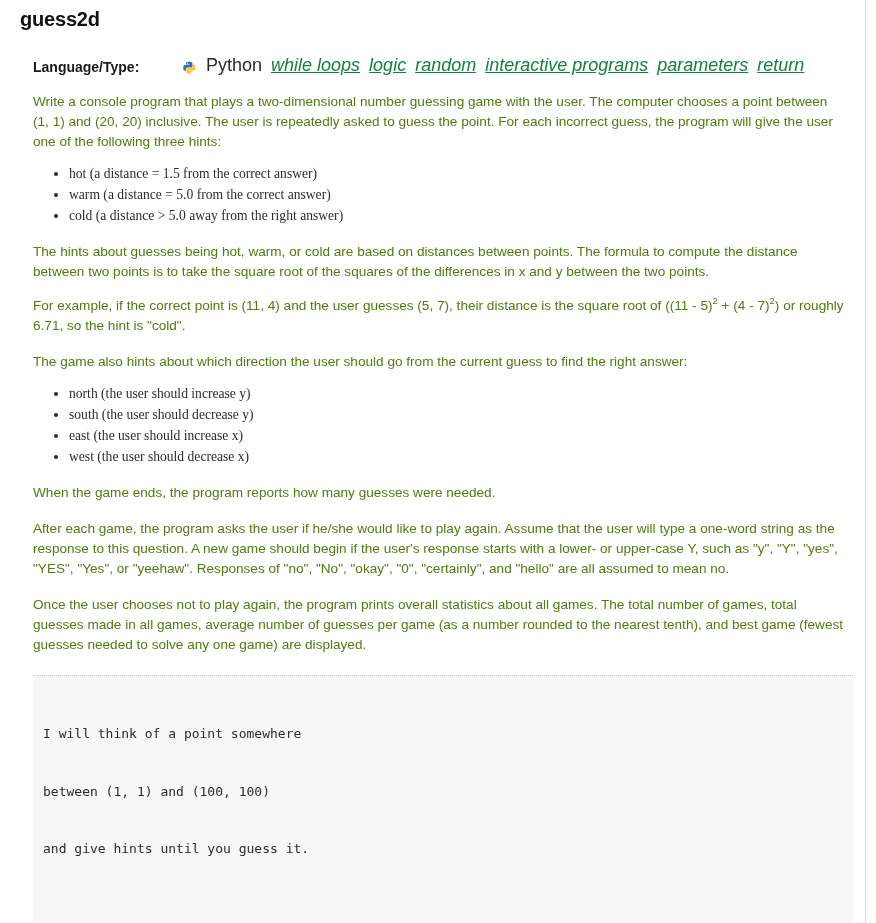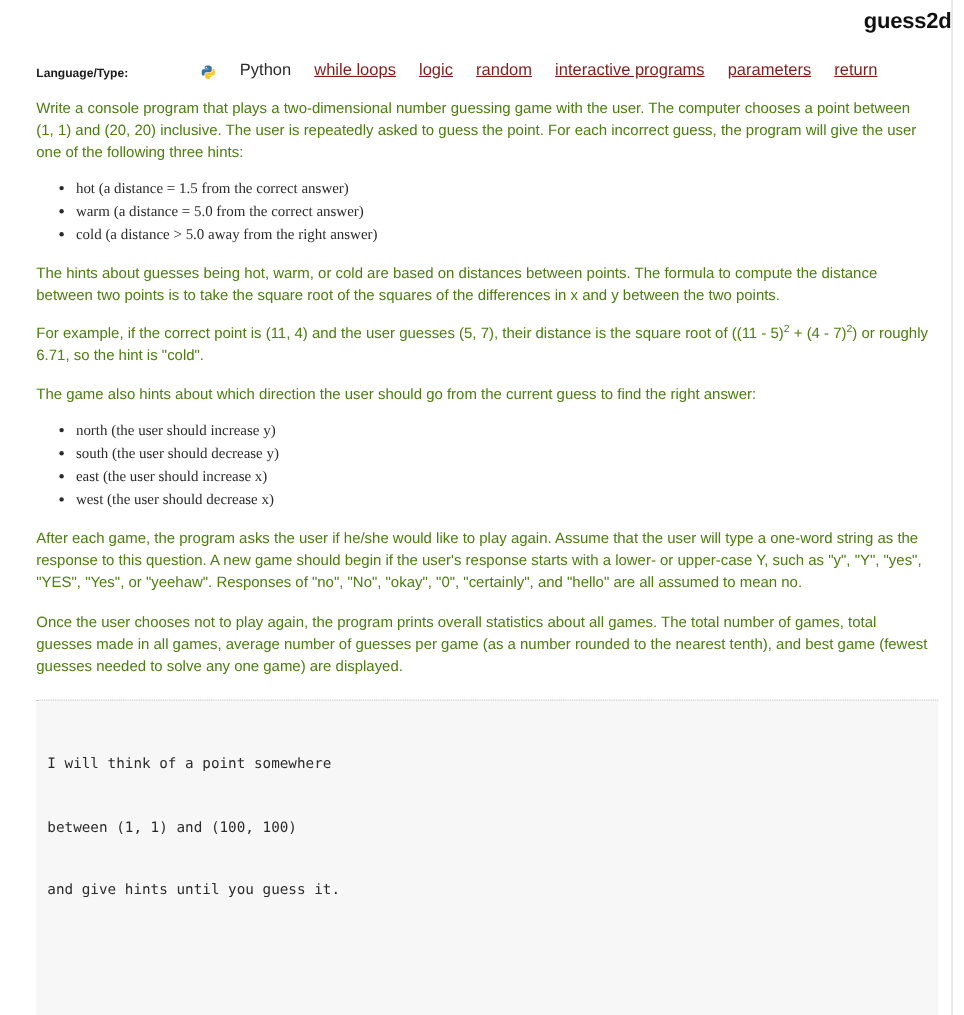--- a/index.html
+++ b/index.html
@@ -23,62 +23,62 @@
     box-sizing: border-box;
     background: #fff;
     overflow: hidden;
   }
   .title {
     font-size: 20px;
     font-weight: bold;
     color: #111111;
     margin: 8px 0 0 20px;
     letter-spacing: -0.2px;
-    text-align: right;
   }
   .content {
     margin-left: 33px;
     margin-right: 13px;
   }
   .meta-row {
     display: flex;
     align-items: baseline;
     margin-top: 24px;
     font-size: 13.5px;
   }
   .meta-label {
     font-weight: bold;
     color: #1a1a1a;
     width: 150px;
     flex: 0 0 150px;
-    font-size: 11px;
+    font-size: 14px;
   }
   .meta-values {
     display: flex;
     align-items: center;
-    gap: 16px;
-    font-size: 15px;
+    gap: 4px;
+    font-size: 18px;
     color: #333;
     text-align: center;
   }
   .pylogo {
     display: inline-block;
     width: 13px;
     height: 13px;
     position: relative;
     margin-right: 6px;
     top: 2px;
   }
   .pylogo svg { display:block; }
   .lang-name { margin-right: 5px; color: #2b2b2b; }
   .taglink {
-    color: #7f1d1d;
+    color: #15803d;
     text-decoration: underline;
     margin-right: 5px;
     cursor: pointer;
+    font-style: italic;
   }
   .taglink:last-child { margin-right: 0; }
 
   p.body {
     font-size: 13.6px;
     line-height: 1.47;
     color: #4d7c0f;
     margin: 16px 0 0 0;
     max-width: 812px;
   }
@@ -155,20 +155,21 @@
 
     <p class="body">The game also hints about which direction the user should go from the current guess to find the right answer:</p>
 
     <ul class="body-list">
       <li>north (the user should increase y)</li>
       <li>south (the user should decrease y)</li>
       <li>east (the user should increase x)</li>
       <li>west (the user should decrease x)</li>
     </ul>
 
+    <p class="body">When the game ends, the program reports how many guesses were needed.</p>
 
     <p class="body">After each game, the program asks the user if he/she would like to play again. Assume that the user will type a one-word string as the response to this question. A new game should begin if the user's response starts with a lower- or upper-case Y, such as "y", "Y", "yes", "YES", "Yes", or "yeehaw". Responses of "no", "No", "okay", "0", "certainly", and "hello" are all assumed to mean no.</p>
 
     <p class="body">Once the user chooses not to play again, the program prints overall statistics about all games. The total number of games, total guesses made in all games, average number of guesses per game (as a number rounded to the nearest tenth), and best game (fewest guesses needed to solve any one game) are displayed.</p>
 
     <div class="console">
       <span class="console-line">I will think of a point somewhere</span>
       <span class="console-line">between (1, 1) and (100, 100)</span>
       <span class="console-line">and give hints until you guess it.</span>
       

